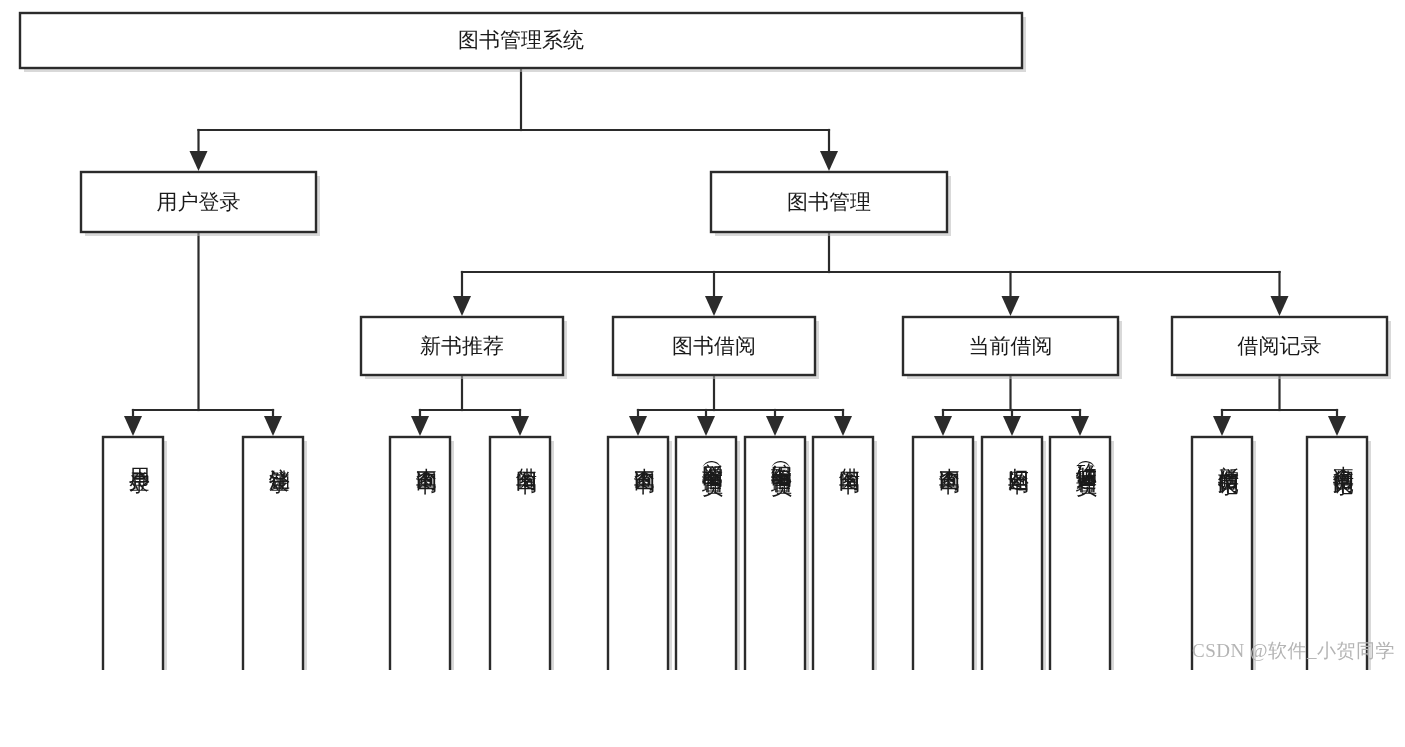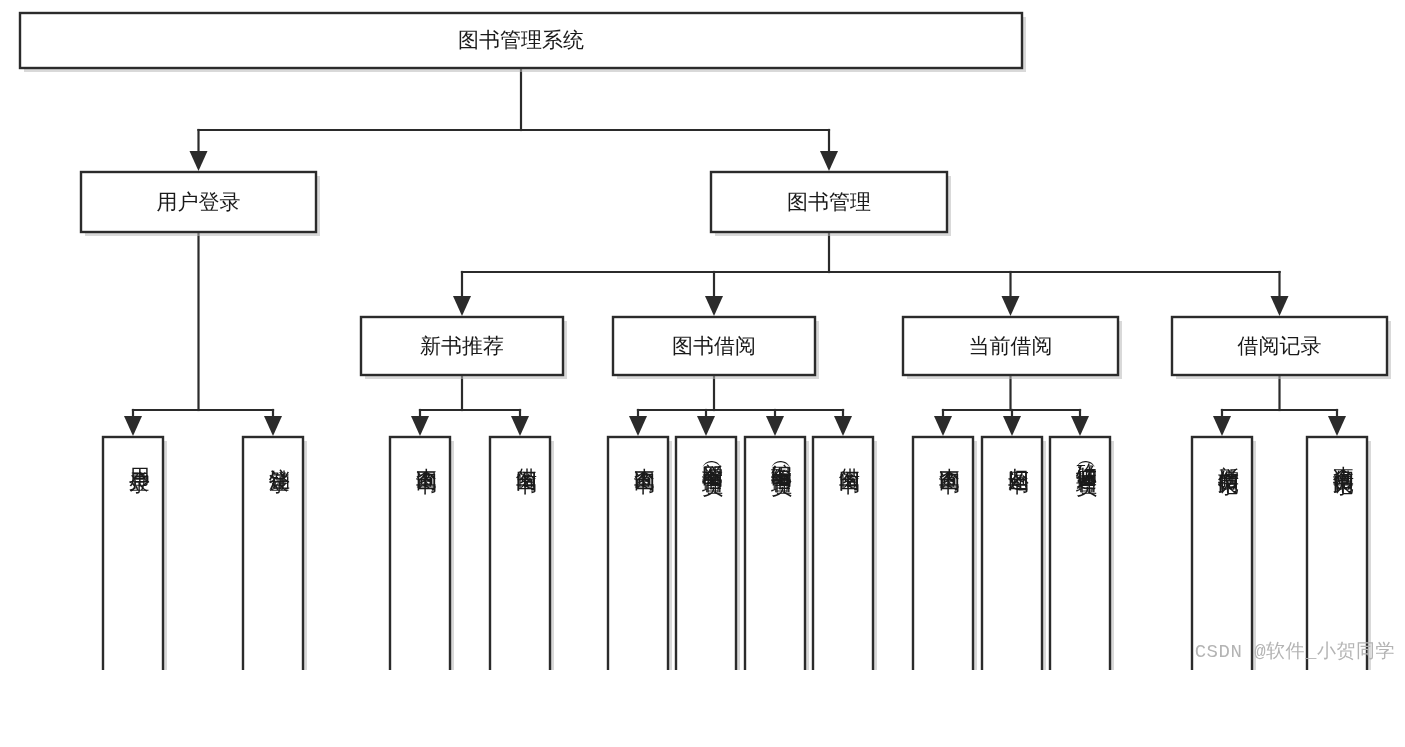--- a/index.html
+++ b/index.html
@@ -58,21 +58,21 @@
     font-size: 21px;
     text-anchor: middle;
     writing-mode: vertical-rl;
     glyph-orientation-vertical: 0;
     letter-spacing: 2px;
   }
   .watermark-text {
     position: absolute;
     right: 10px;
     bottom: 6px;
-    font-family: Liberation Mono, monospace;
+    font-family: Liberation Serif, serif;
     font-size: 19px;
     color: #b4b4b4;
     white-space: nowrap;
     user-select: none;
     letter-spacing: 0.5px;
   }
 </style>
 </head>
 <body>
 

